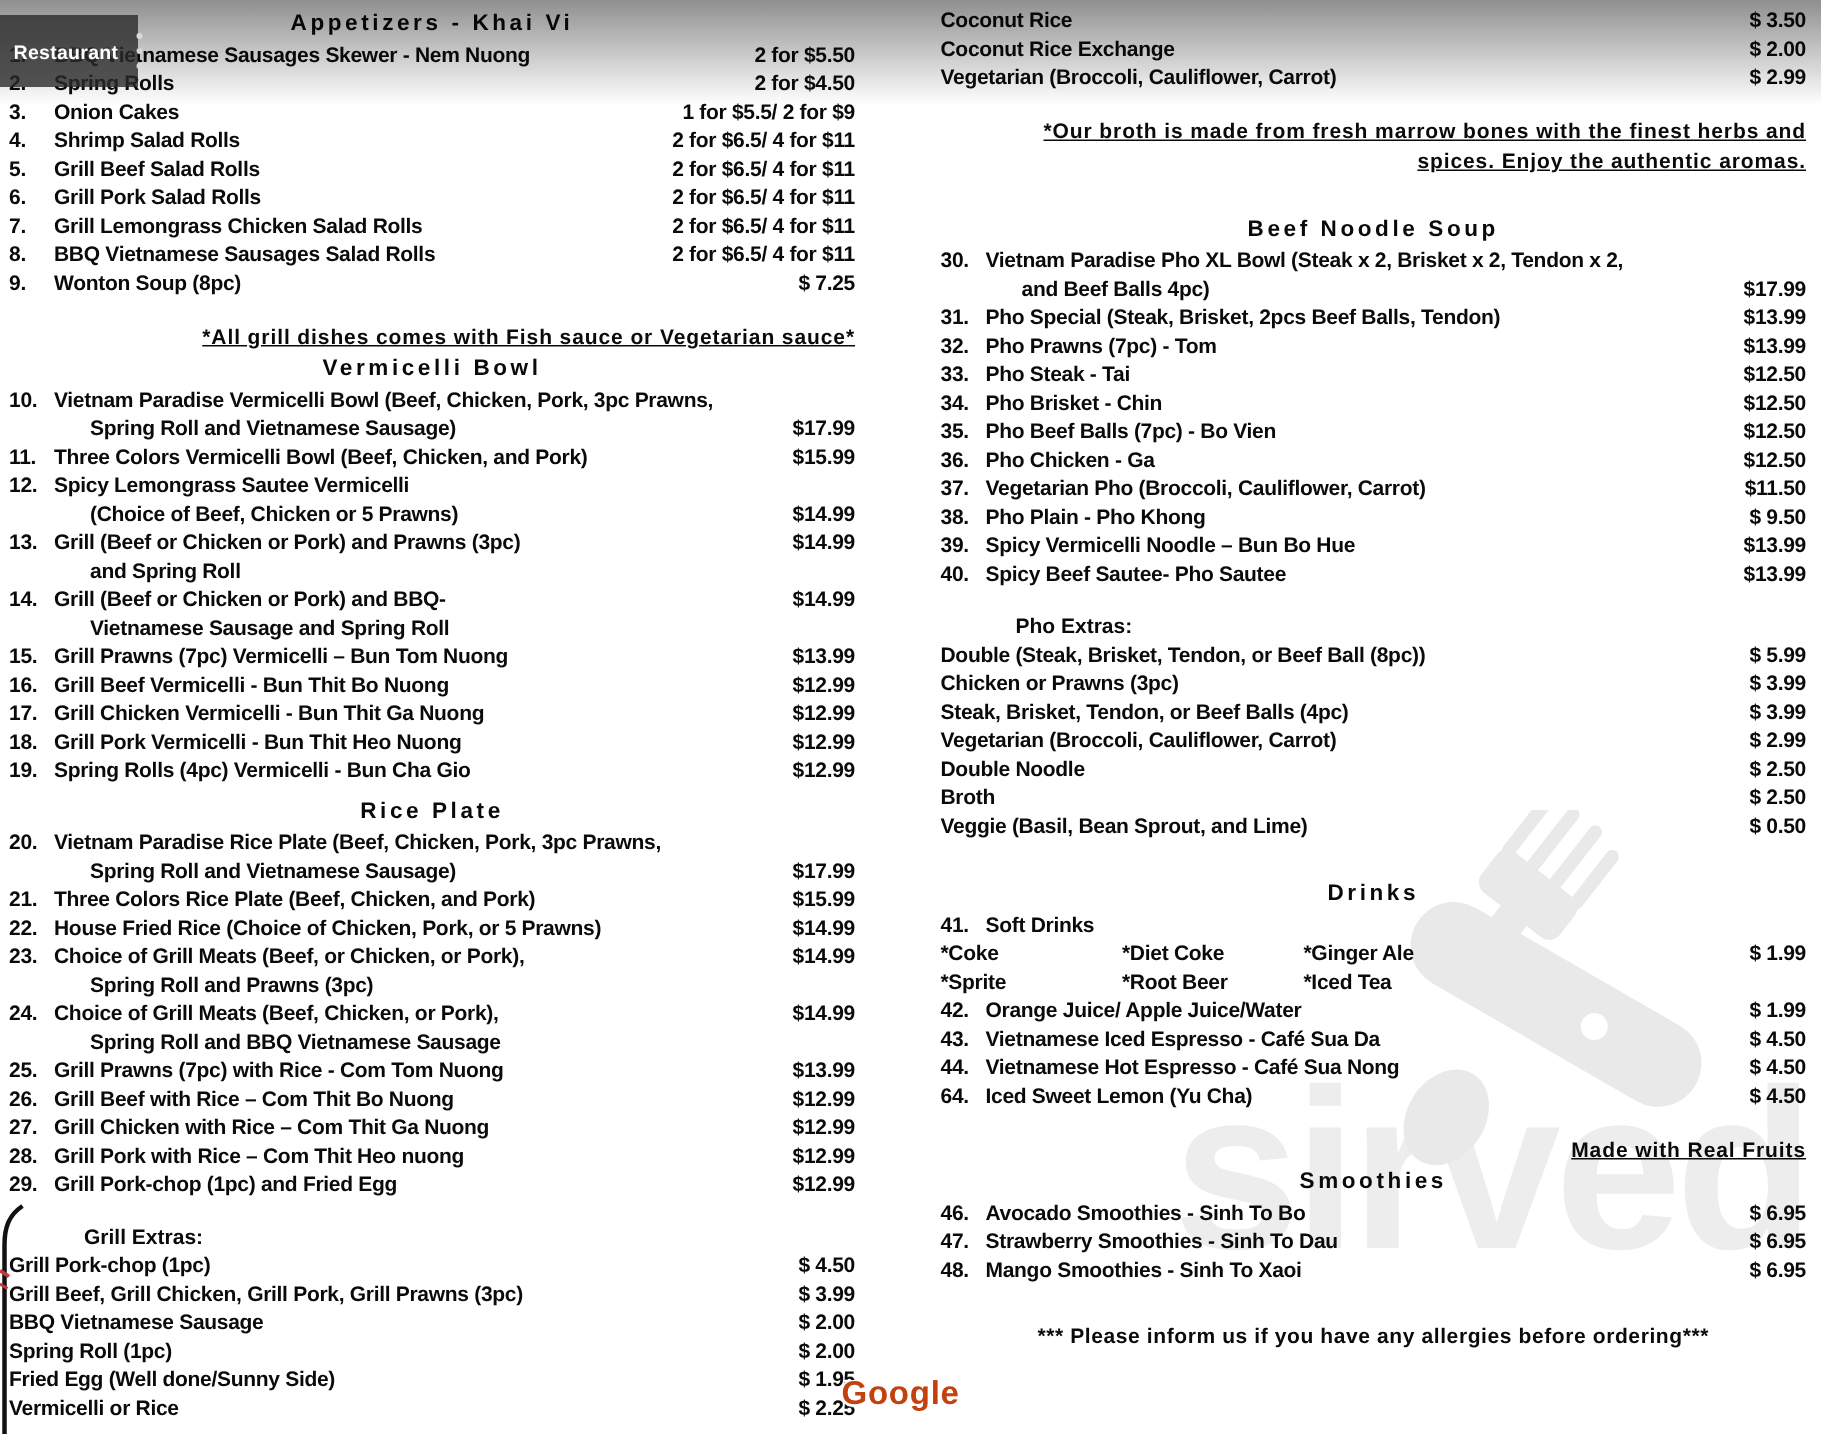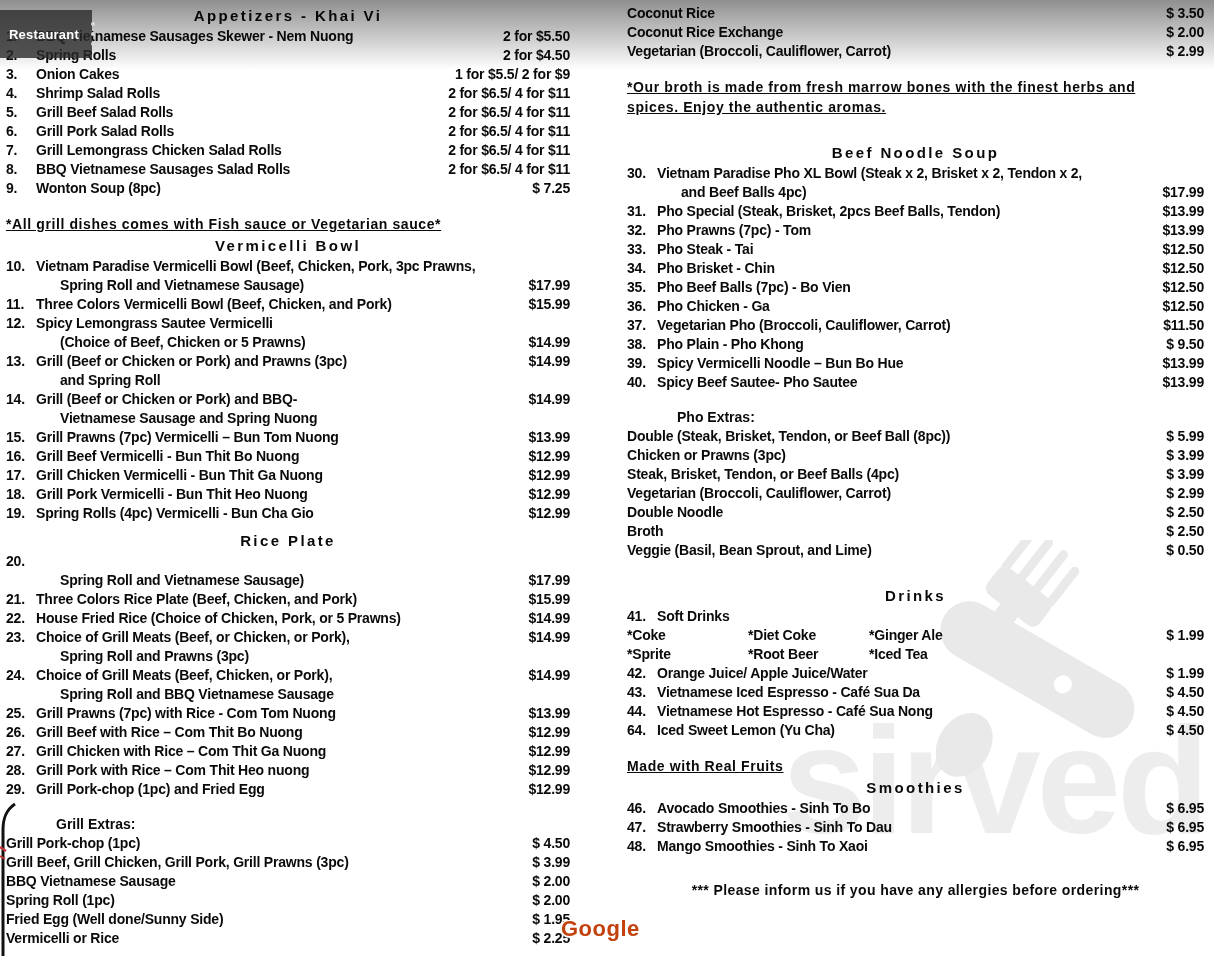--- a/index.html
+++ b/index.html
@@ -15,21 +15,21 @@
 
   .row{display:flex;align-items:baseline;line-height:19px;font-size:14px;letter-spacing:-0.2px;white-space:nowrap;}
   .num{flex:none;width:30px;}
   .name{flex:0 1 auto;overflow:visible;}
   .price{flex:none;margin-left:auto;text-align:right;padding-left:8px;}
   .row.cont .name{padding-left:54px;}
   .soda{flex:none;width:121px;}
 
   .heading{font-size:15px;letter-spacing:2.4px;text-align:center;line-height:20px;margin:2px 0 1px 0;}
   .subheading{font-size:14px;line-height:19px;padding-left:50px;}
-  .note{font-size:14px;letter-spacing:0.6px;text-align:left;line-height:20px;text-decoration:underline;white-space:nowrap;}
+  .note{font-size:14px;letter-spacing:0.6px;text-align:right;line-height:20px;text-decoration:underline;white-space:nowrap;}
   .footnote{font-size:14px;letter-spacing:0.4px;text-align:center;line-height:20px;white-space:nowrap;}
   .spacer{width:100%;}
   .spacer.sm{height:6px;}.spacer.md{height:16px;}.spacer.lg{height:24px;}
 
   
   #sirved-wm{
     position:absolute;left:782px;top:704px;z-index:1;
     font-size:152px;font-weight:700;letter-spacing:-4px;color:#ededed;line-height:1;
     user-select:none;
   }
@@ -165,21 +165,21 @@
     <div class="row cont">
       <span class="name">and Spring Roll</span>
       <span class="price"></span>
     </div>
     <div class="row">
       <span class="num">14.</span>
       <span class="name">Grill (Beef or Chicken or Pork) and BBQ-</span>
       <span class="price">$14.99</span>
     </div>
     <div class="row cont">
-      <span class="name">Vietnamese Sausage and Spring Nuong</span>
+      <span class="name">Vietnamese Sausage and Spring Roll</span>
       <span class="price"></span>
     </div>
     <div class="row">
       <span class="num">15.</span>
       <span class="name">Grill Prawns (7pc) Vermicelli – Bun Tom Nuong</span>
       <span class="price">$13.99</span>
     </div>
     <div class="row">
       <span class="num">16.</span>
       <span class="name">Grill Beef Vermicelli - Bun Thit Bo Nuong</span>
@@ -197,20 +197,21 @@
     </div>
     <div class="row">
       <span class="num">19.</span>
       <span class="name">Spring Rolls (4pc) Vermicelli - Bun Cha Gio</span>
       <span class="price">$12.99</span>
     </div>
     <div class="spacer sm"></div>
     <div class="heading">Rice Plate</div>
     <div class="row">
       <span class="num">20.</span>
+      <span class="name">Vietnam Paradise Rice Plate (Beef, Chicken, Pork, 3pc Prawns,</span>
       <span class="price"></span>
     </div>
     <div class="row cont">
       <span class="name">Spring Roll and Vietnamese Sausage)</span>
       <span class="price">$17.99</span>
     </div>
     <div class="row">
       <span class="num">21.</span>
       <span class="name">Three Colors Rice Plate (Beef, Chicken, and Pork)</span>
       <span class="price">$15.99</span>

